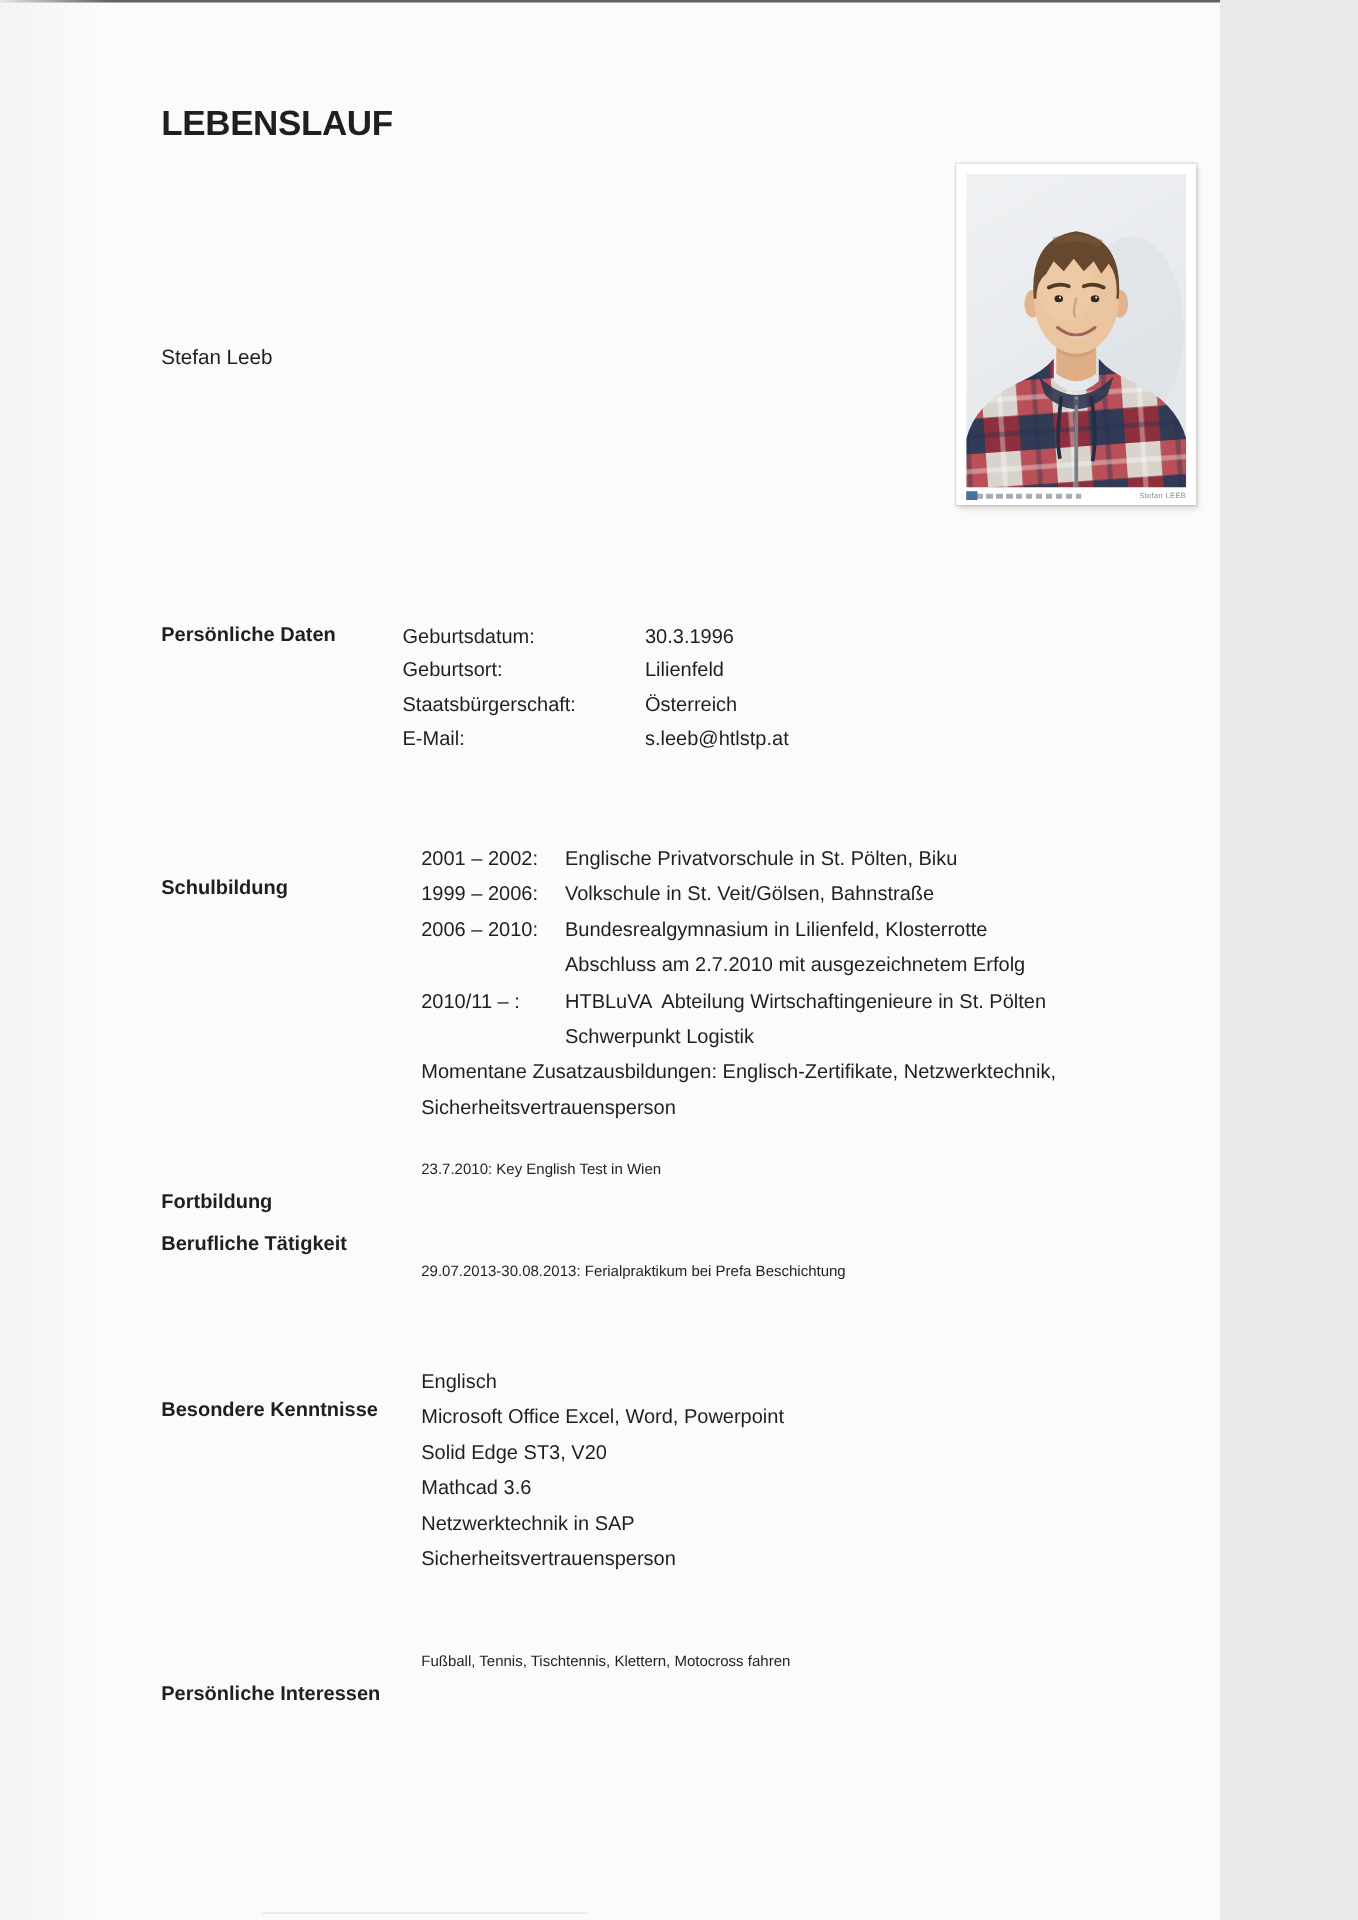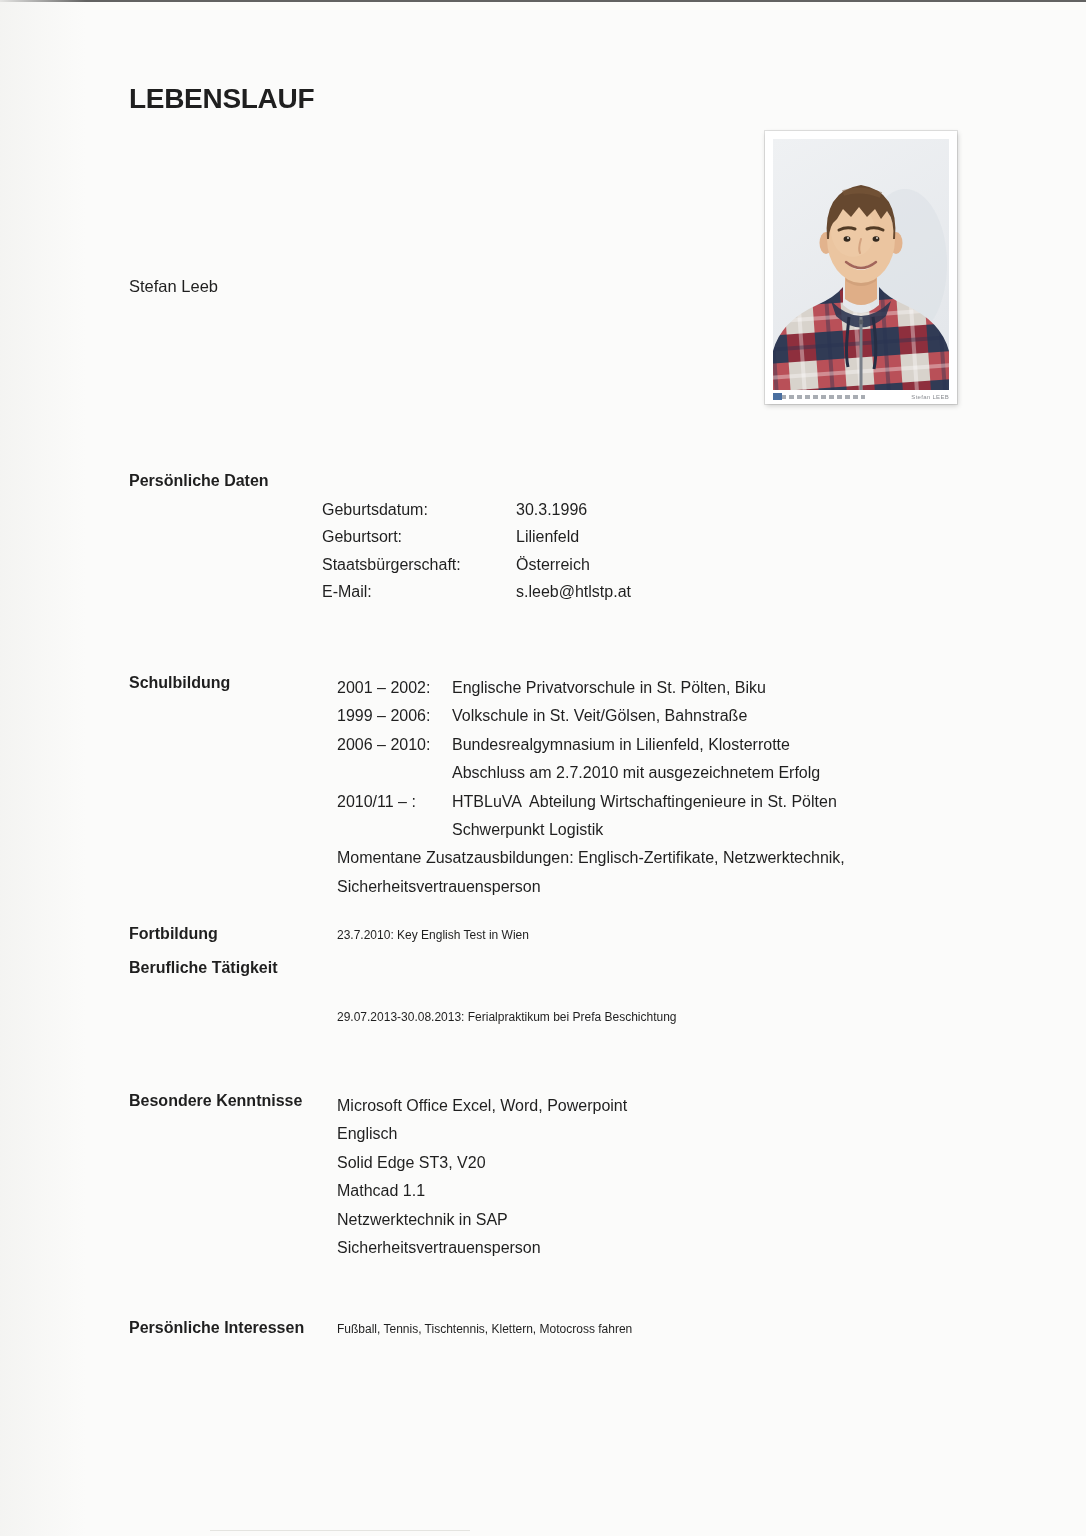--- a/index.html
+++ b/index.html
@@ -1,18 +1,18 @@
 <!DOCTYPE html>
 <html><head>
 <meta charset="utf-8">
 <style>
   html,body{margin:0;padding:0;background:#e9e9e7;}
   .page{
     position:relative;
-    width:1086px;height:1536px;
+    width:976px;height:1536px;
     background:#fbfbfa;
     font-family:"Liberation Sans","DejaVu Sans",sans-serif;
     color:#1f1f1f;
     overflow:hidden;
   }
   .scan-top-line{position:absolute;top:0;left:0;right:0;height:2px;background:#474747;opacity:.85;}
   .scan-left-band{position:absolute;left:0;top:0;bottom:0;width:86px;
     background:linear-gradient(90deg,#f3f3f1, rgba(251,251,250,0));opacity:.9;}
   .scan-bottom-line{position:absolute;bottom:5px;left:210px;width:260px;height:1px;background:#e4e4e0;}
 
@@ -37,21 +37,21 @@
     display:inline-block;width:92px;height:4px;
     background:repeating-linear-gradient(90deg,#a9adb3 0 5px, transparent 5px 8px);
     position:relative;
   }
   .caption-marks::before{
     content:"";position:absolute;left:0;top:-2px;width:9px;height:7px;background:#4a6fa0;
   }
   .caption-right{font-size:6px;color:#8a8d92;letter-spacing:.3px;white-space:nowrap;}
 
   
-  .sec-label{position:absolute;left:129px;font-size:16px;font-weight:bold;white-space:pre-wrap;}
+  .sec-label{position:absolute;left:129px;font-size:16px;font-weight:bold;white-space:pre-wrap;margin-top:28px;}
   .bind{white-space:pre-wrap;}
 
   .pd-grid{
     position:absolute;left:322px;top:496px;
     display:grid;grid-template-columns:194px auto;
     font-size:16px;line-height:27.4px;
   }
   .sch-grid{
     position:absolute;left:337px;top:674px;
     display:grid;grid-template-columns:115px auto;
@@ -164,23 +164,23 @@
   </div>
 
   <div class="sec-label bind" style="top:925px">Fortbildung</div>
   <div class="single-line bind" style="top:925px">23.7.2010: Key English Test in Wien</div>
 
   <div class="sec-label bind" style="top:959px">Berufliche Tätigkeit</div>
   <div class="single-line bind" style="top:1007px">29.07.2013-30.08.2013: Ferialpraktikum bei Prefa Beschichtung</div>
 
   <div class="sec-label bind" style="top:1092px">Besondere Kenntnisse</div>
   <div class="bk-list">
+    <div class="bind">Englisch</div>
     <div class="bind">Microsoft Office Excel, Word, Powerpoint</div>
-    <div class="bind">Englisch</div>
     <div class="bind">Solid Edge ST3, V20</div>
-    <div class="bind">Mathcad 1.1</div>
+    <div class="bind">Mathcad 3.6</div>
     <div class="bind">Netzwerktechnik in SAP</div>
     <div class="bind">Sicherheitsvertrauensperson</div>
   </div>
 
   <div class="sec-label bind" style="top:1319px">Persönliche Interessen</div>
   <div class="single-line bind" style="top:1319px">Fußball, Tennis, Tischtennis, Klettern, Motocross fahren</div>
 </div>
 
 </body></html>

